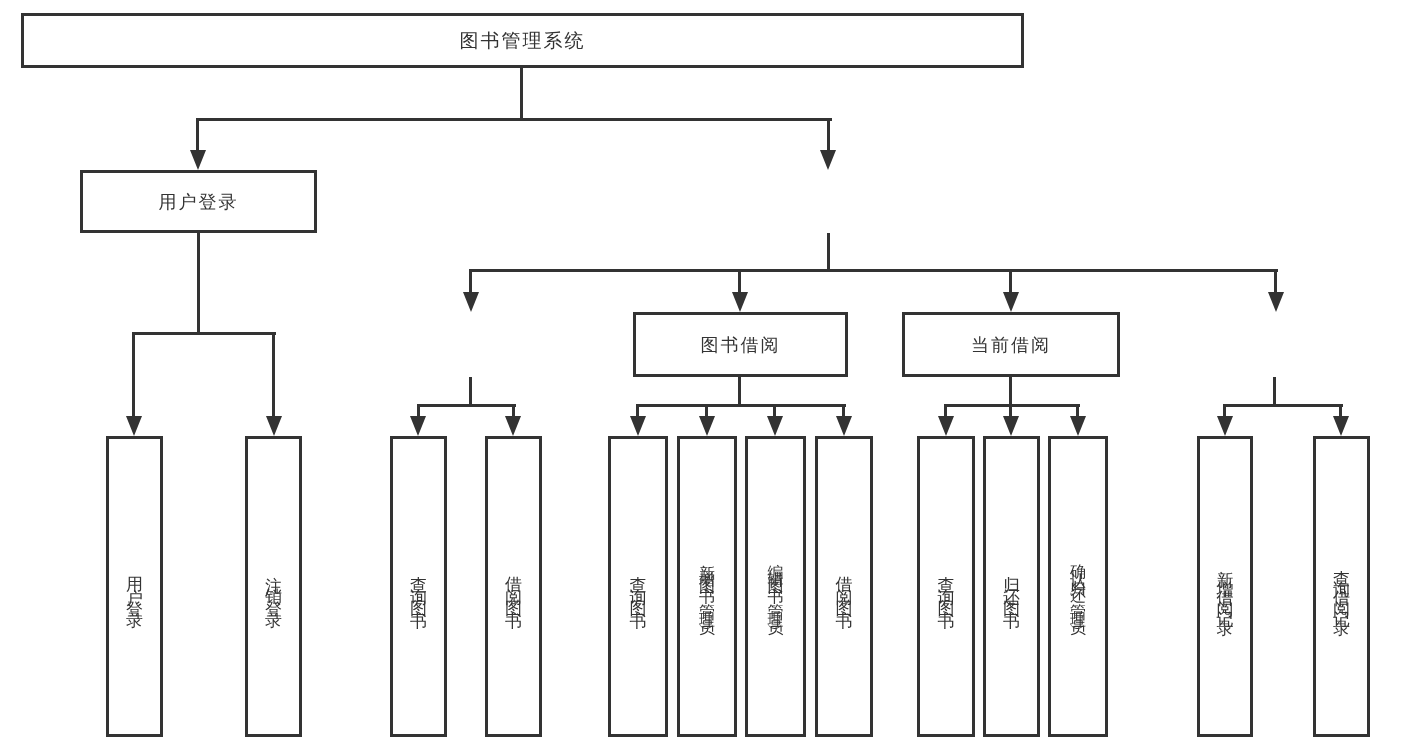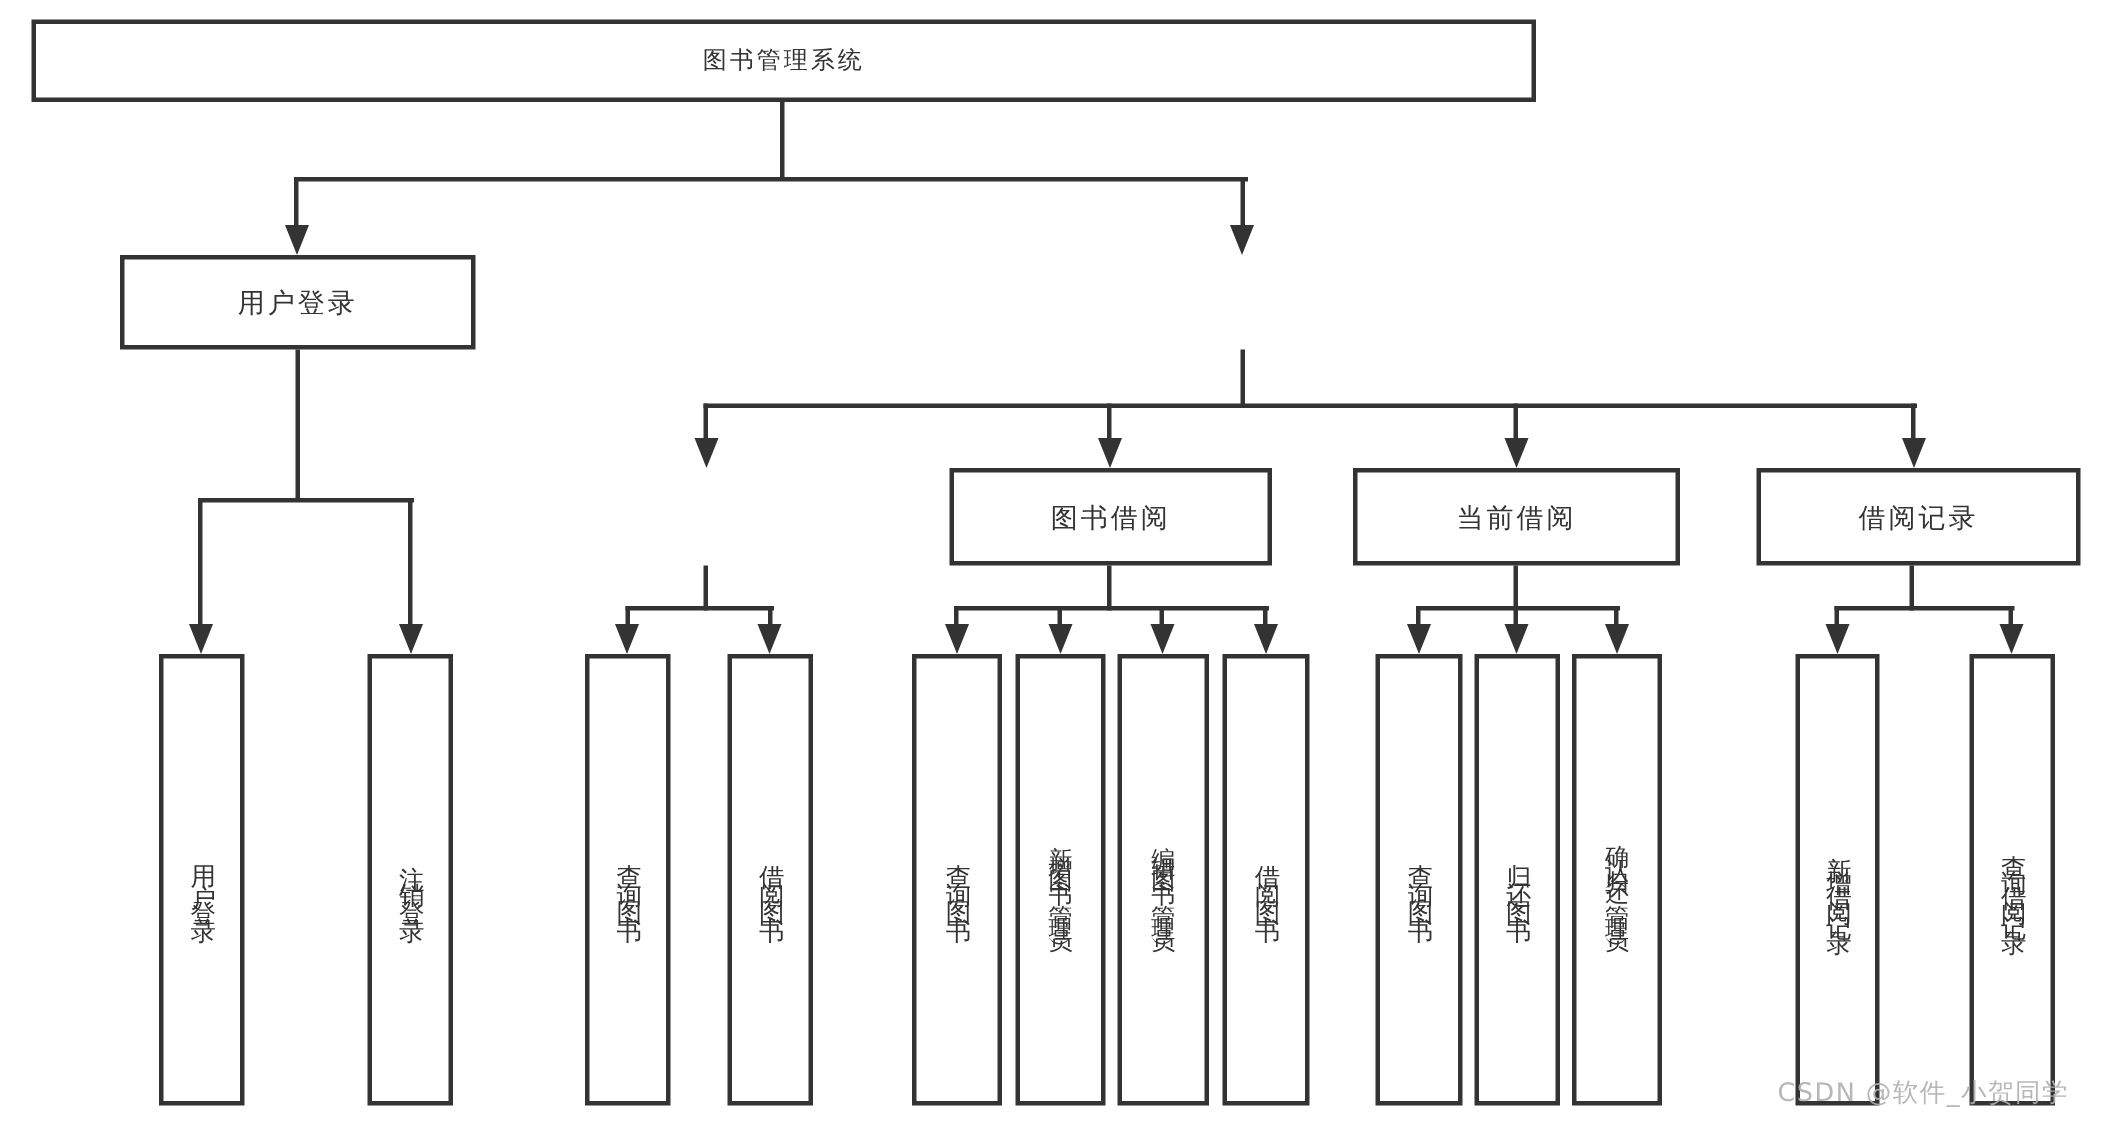--- a/index.html
+++ b/index.html
@@ -6,21 +6,21 @@
   .canvas{
     position:relative;width:1405px;height:747px;background:#ffffff;
     font-family:"DejaVu Sans","Liberation Sans",sans-serif;color:#333333;
     overflow:hidden;
   }
   .box{
     position:absolute;background:#ffffff;border:3px solid #333333;
     box-sizing:border-box;display:flex;align-items:center;justify-content:center;
   }
   .hdr{font-size:18px;letter-spacing:2px;white-space:nowrap;}
-  .root-title{font-size:16px;letter-spacing:2px;}
+  .root-title{font-size:19px;letter-spacing:2px;}
   .vtext{
     writing-mode:vertical-rl;text-orientation:mixed;
     font-size:17px;letter-spacing:12px;line-height:1;
   }
   .vtext.small{font-size:16px;letter-spacing:8px;}
   .vtext.mid{font-size:17px;letter-spacing:10px;}
   .hline,.vline{position:absolute;background:#333333;}
   .arrow{
     position:absolute;width:0;height:0;
     border-left:8px solid transparent;border-right:8px solid transparent;
@@ -67,23 +67,20 @@
   <div class="vline" style="left:1009px;top:269px;width:3px;height:25px;"></div>
   <div class="arrow" style="left:1003px;top:292px;"></div>
   <div class="vline" style="left:1274px;top:269px;width:3px;height:25px;"></div>
   <div class="arrow" style="left:1268px;top:292px;"></div>
 
   <div class="box" style="left:633px;top:312px;width:215px;height:65px;">
     <span class="hdr">图书借阅</span>
   </div>
   <div class="box" style="left:902px;top:312px;width:218px;height:65px;">
     <span class="hdr">当前借阅</span>
-  </div>
-  <div class="box" style="left:1171px;top:312px;width:216px;height:65px;">
-    <span class="hdr">借阅记录</span>
   </div>
 
   <div class="vline" style="left:469px;top:377px;width:3px;height:30px;"></div>
   <div class="hline" style="left:417px;top:404px;width:99px;height:3px;"></div>
   <div class="vline" style="left:417px;top:404px;width:3px;height:14px;"></div>
   <div class="arrow" style="left:410px;top:416px;"></div>
   <div class="vline" style="left:512px;top:404px;width:3px;height:14px;"></div>
   <div class="arrow" style="left:505px;top:416px;"></div>
 
   <div class="vline" style="left:738px;top:377px;width:3px;height:30px;"></div>
@@ -150,15 +147,14 @@
     <span class="vtext small">确认归还（管理员）</span>
   </div>
 
   <div class="box" style="left:1197px;top:436px;width:56px;height:301px;">
     <span class="vtext mid">新增借阅记录</span>
   </div>
   <div class="box" style="left:1313px;top:436px;width:57px;height:301px;">
     <span class="vtext mid">查询借阅记录</span>
   </div>
 
-  <div class="watermark">CSDN @软件_小贺同学</div>
 
 </div>
 
 </body></html>

